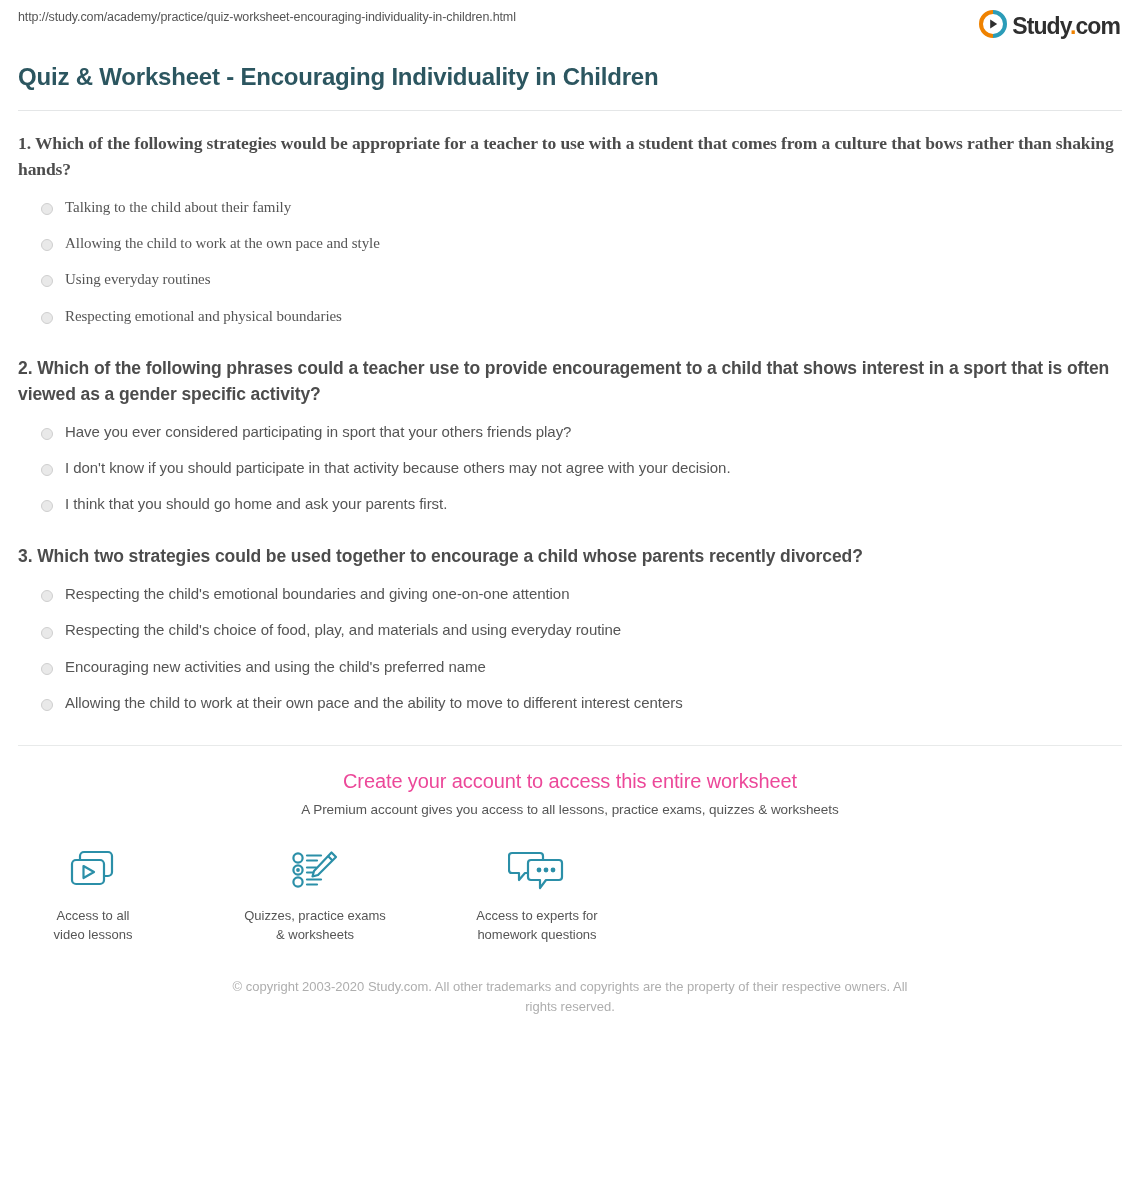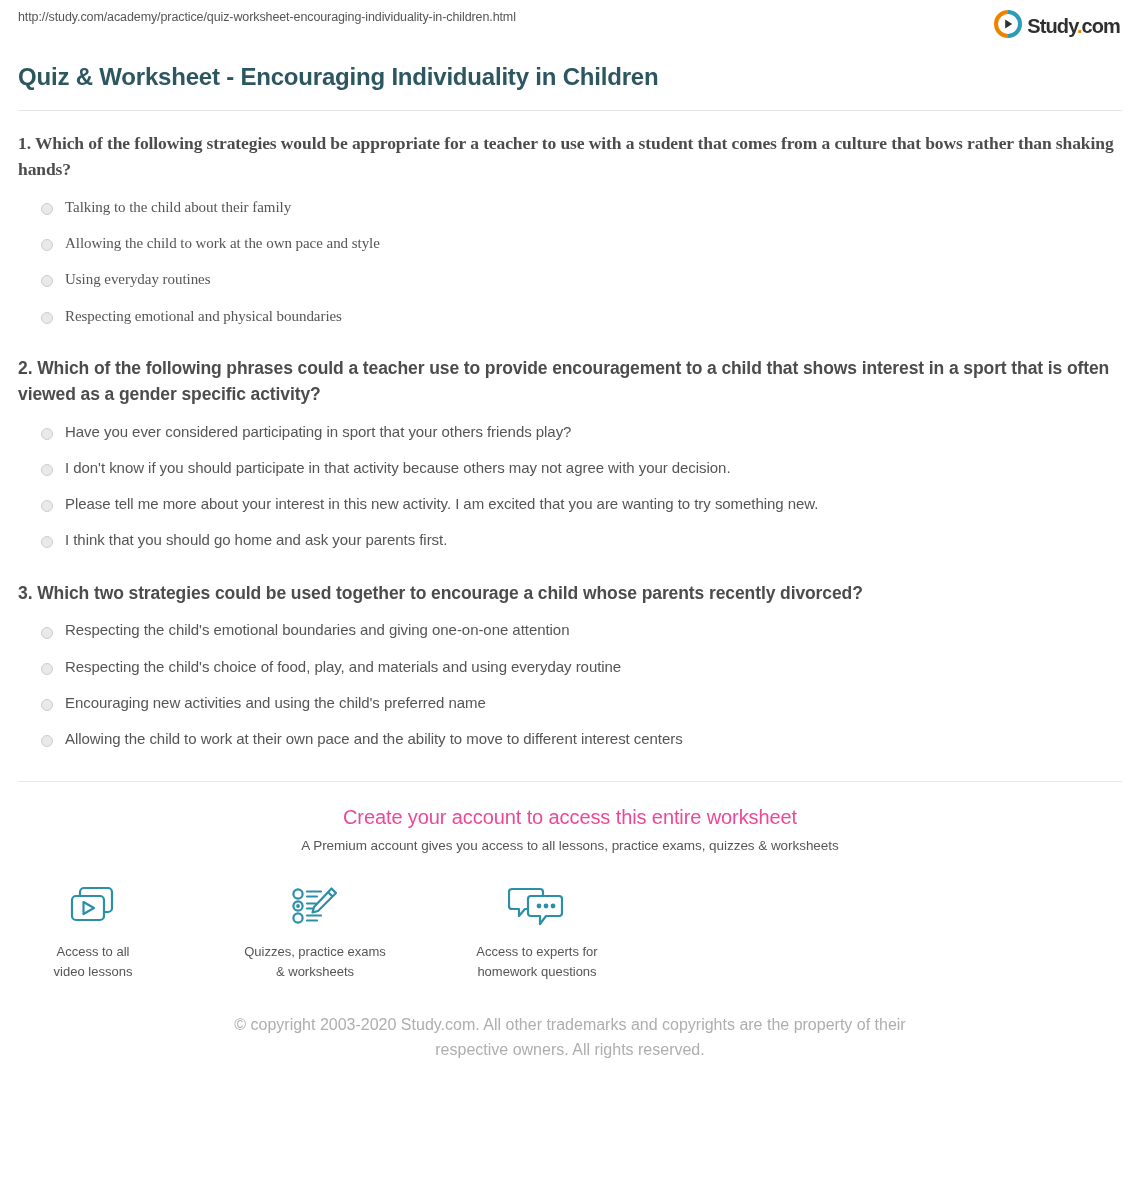--- a/index.html
+++ b/index.html
@@ -39,21 +39,21 @@
     white-space: nowrap;
   }
   .logo {
     display: flex;
     align-items: center;
     gap: 5px;
     padding-right: 2px;
   }
   .logo-mark { display: block; }
   .logo-word {
-    font-size: 20px;
+    font-size: 23px;
     font-weight: 700;
     color: #2f2f2f;
     letter-spacing: -0.9px;
     line-height: 1;
   }
   .logo-word .dot { color: #ef8200; }
 
   
   .title-wrap { padding-top: 16px; }
   h1.page-title {
@@ -157,21 +157,21 @@
     line-height: 1.48;
     text-align: center;
     white-space: pre-line;
   }
 
   
   .copyright {
     margin: 32px auto 0 auto;
     width: 700px;
     text-align: center;
-    font-size: 16px;
+    font-size: 13px;
     color: #aeaeae;
     line-height: 1.55;
   }
 </style>
 </head>
 <body>
 
 <div class="page">
 
   <div class="header">
@@ -222,24 +222,20 @@
     <div class="question" id="q2">
       <p class="q-text">2. Which of the following phrases could a teacher use to provide encouragement to a child that shows interest in a sport that is often viewed as a gender specific activity?</p>
       <ul class="choices">
         <li class="choice">
           <span class="radio"></span>
           <span class="choice-label">Have you ever considered participating in sport that your others friends play?</span>
         </li>
         <li class="choice">
           <span class="radio"></span>
           <span class="choice-label">I don't know if you should participate in that activity because others may not agree with your decision.</span>
-        </li>
-        <li class="choice">
-          <span class="radio"></span>
-          <span class="choice-label">Please tell me more about your interest in this new activity. I am excited that you are wanting to try something new.</span>
         </li>
         <li class="choice">
           <span class="radio"></span>
           <span class="choice-label">I think that you should go home and ask your parents first.</span>
         </li>
       </ul>
     </div>
 
     <div class="question" id="q3">
       <p class="q-text">3. Which two strategies could be used together to encourage a child whose parents recently divorced?</p>

